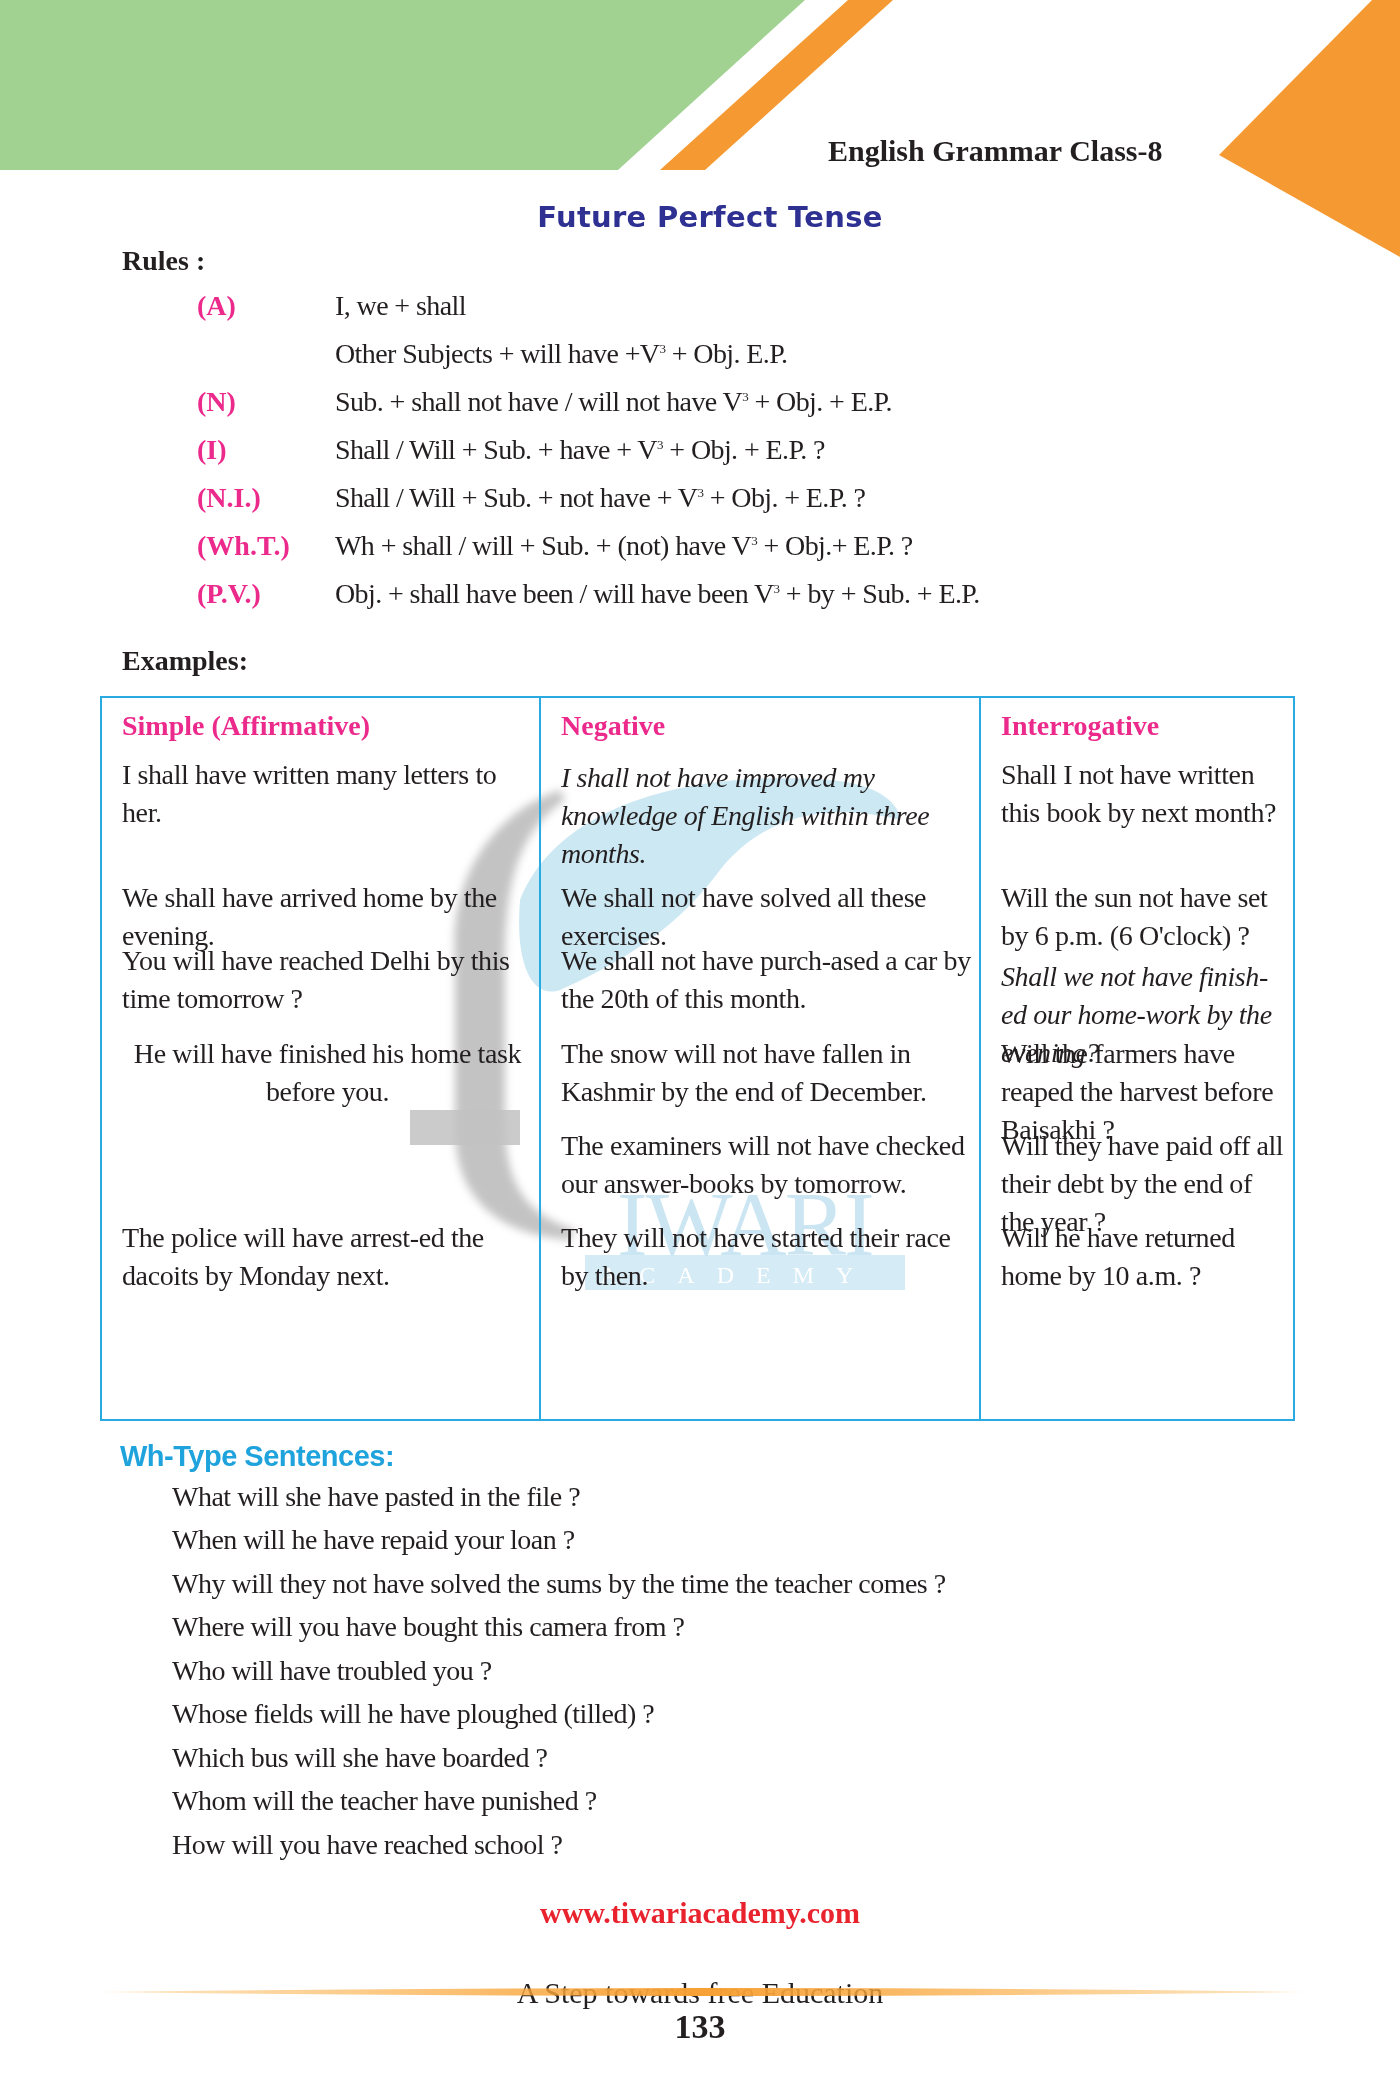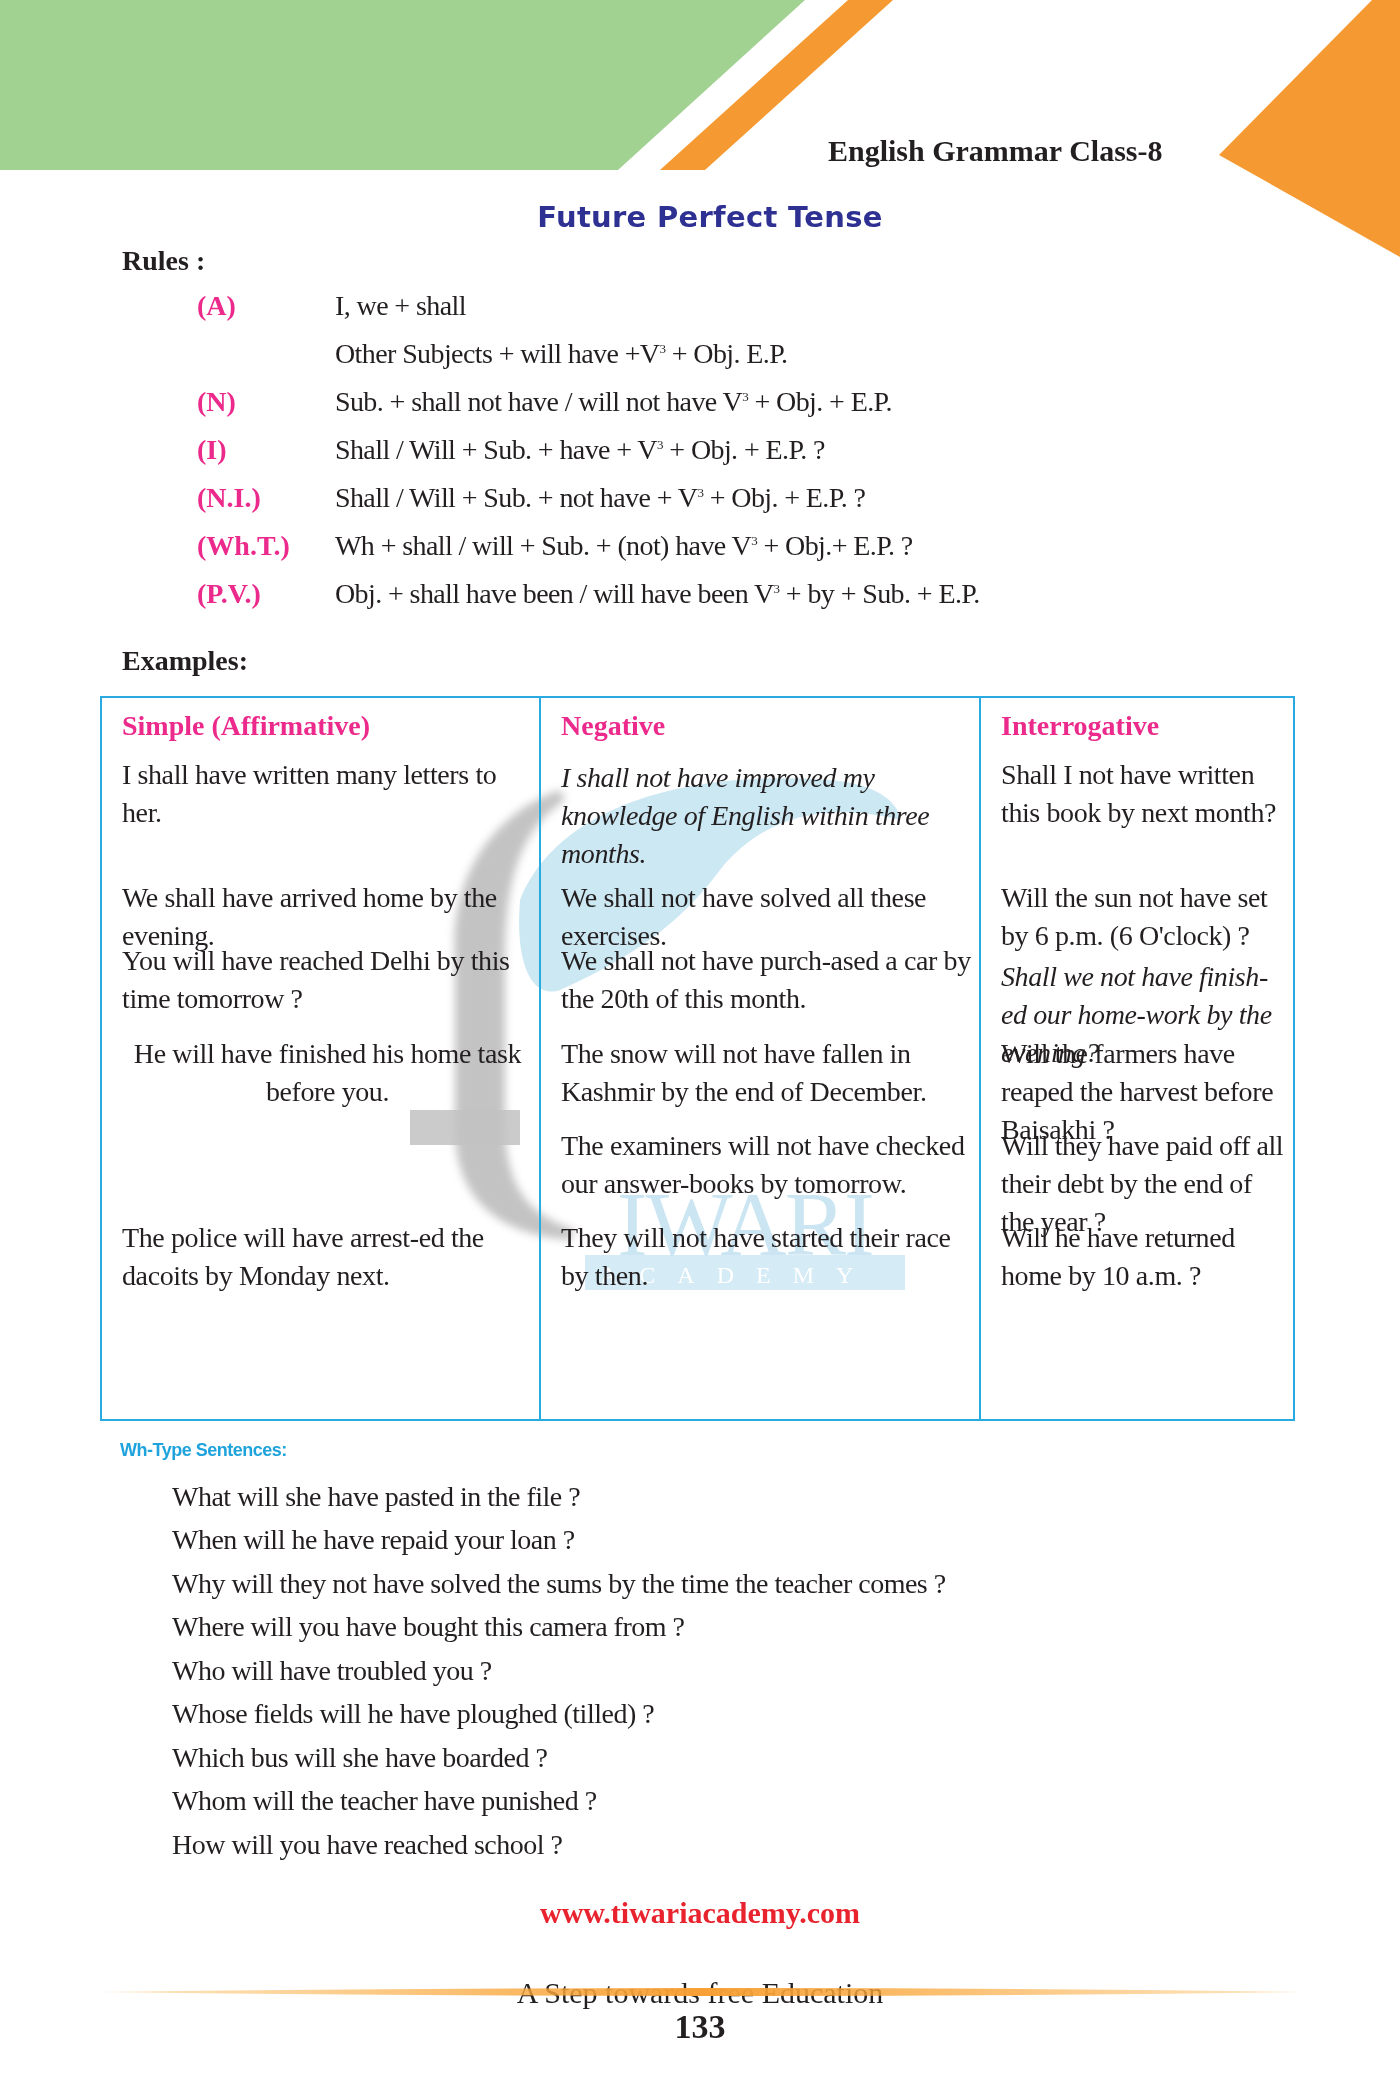--- a/index.html
+++ b/index.html
@@ -15,21 +15,21 @@
   .rule-label { width:138px; font-weight:bold; font-size:28px; color:#ec2a8c; }
   .rule-text { font-size:28px; letter-spacing:-0.6px; color:#231f20; }
   .rule-text sup { font-size:13px; vertical-align:super; line-height:0; }
   .table { position:absolute; left:100px; top:696px; width:1195px; height:725px; box-sizing:border-box;
            border:2.5px solid #29abe2; display:flex; }
   .col { position:relative; box-sizing:border-box; height:100%; }
   .col + .col { border-left:2px solid #29abe2; }
   .col-head { position:absolute; left:20px; top:12px; font-weight:bold; font-size:28px; color:#ec2a8c; white-space:nowrap; }
   .cell { position:absolute; left:20px; right:6px; font-size:28px; line-height:38px; color:#231f20; letter-spacing:-0.4px; }
   .wh-heading { left:120px; top:1440px; font-family:"Liberation Sans", "DejaVu Sans", sans-serif; font-weight:bold;
-                font-size:18px; color:#1fa3dc; letter-spacing:-0.5px; }
+                font-size:29px; color:#1fa3dc; letter-spacing:-0.5px; }
   .wh-item { position:absolute; left:172px; font-size:28px; letter-spacing:-0.5px; white-space:nowrap; color:#231f20; }
   .footer-url { left:0; width:1400px; top:1896px; text-align:center; font-size:30px; font-weight:bold; color:#e8232e; }
   .footer-tag { left:0; width:1400px; top:1936px; text-align:center; font-size:30px; color:#231f20;margin-top:40px; }
   .page-num { left:0; width:1400px; top:2008px; text-align:center; font-size:34px; font-weight:bold; color:#231f20; }
   .watermark { position:absolute; left:0; top:0; pointer-events:none; }
 </style>
 </head>
 <body>
 
 <svg class="deco" width="1400" height="300">

